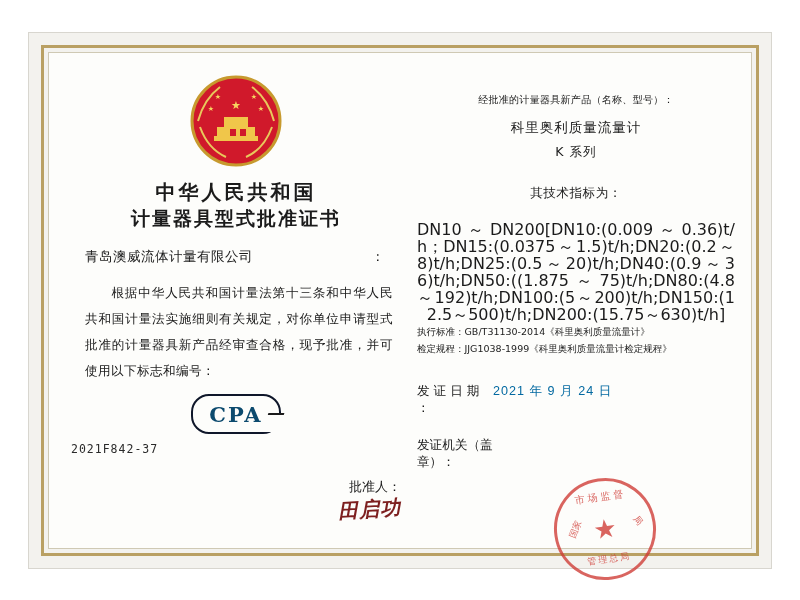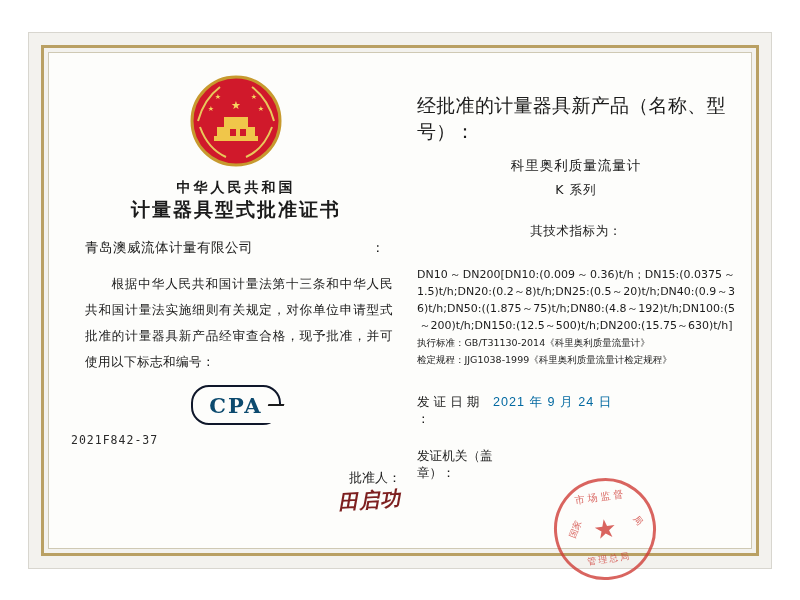--- a/index.html
+++ b/index.html
@@ -67,21 +67,21 @@
     justify-content: center;
     margin-bottom: 6px;
   }
   .emblem {
     width: 104px;
     height: 104px;
     position: relative;
   }
   .title-line1 {
     text-align: center;
-    font-size: 14px;
+    font-size: 20px;
     letter-spacing: 3px;
     color: #1b1b1b;
     font-weight: bold;
     font-family: "DejaVu Sans", sans-serif;
     margin-top: 2px;
   }
   .title-line2 {
     text-align: center;
     font-size: 19px;
     letter-spacing: 2px;
@@ -176,22 +176,22 @@
   
   .right-col {
     position: absolute;
     left: 368px;
     top: 40px;
     width: 318px;
     color: #1b1b1b;
     font-family: "DejaVu Sans", sans-serif;
   }
   .r-head {
-    font-size: 19px;
-    text-align: left;
+    font-size: 10px;
+    text-align: center;
     letter-spacing: 0.3px;
   }
   .r-prod {
     margin-top: 12px;
     font-size: 13.5px;
     text-align: center;
     letter-spacing: 1px;
   }
   .r-series {
     margin-top: 7px;
@@ -199,22 +199,22 @@
     text-align: center;
     letter-spacing: 1px;
   }
   .r-specs-title {
     margin-top: 24px;
     font-size: 12.6px;
     text-align: center;
     letter-spacing: 0.5px;
   }
   .r-specs-body {
-    margin-top: 26px;
-    font-size: 11px;
+    margin-top: 19px;
+    font-size: 16px;
     line-height: 17px;
     text-align: justify;
     text-align-last: center;
     letter-spacing: 0px;
     word-break: break-all;
   }
   .r-accuracy {
     margin-top: 8px;
     font-size: 11.5px;
     text-align: center;

